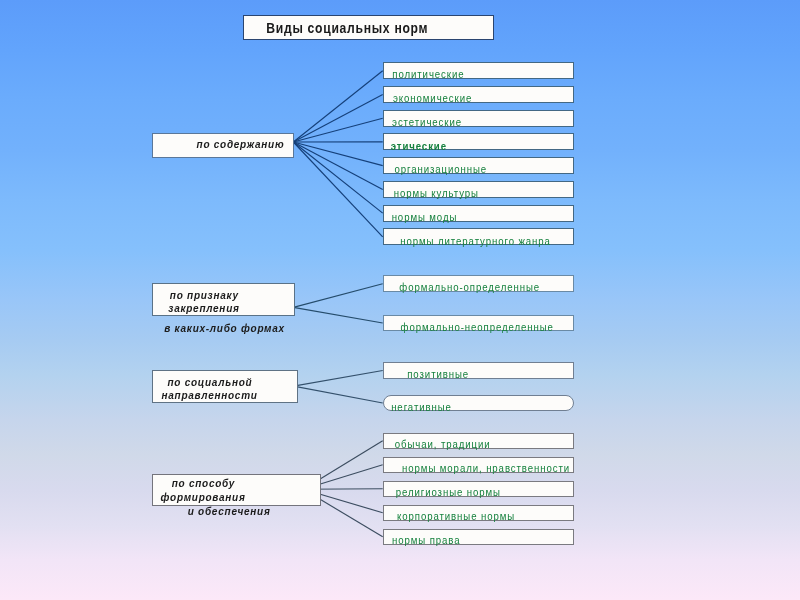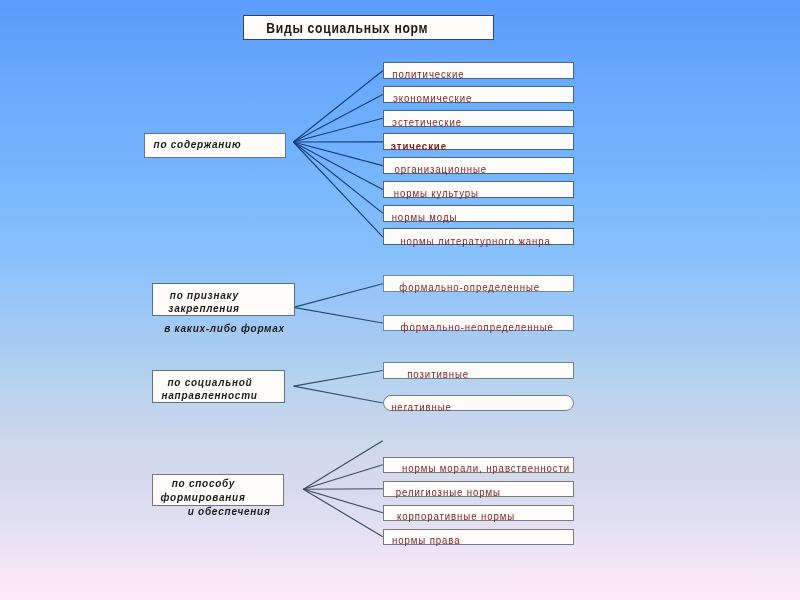--- a/index.html
+++ b/index.html
@@ -33,21 +33,21 @@
   .title-text{font-size:15.4px;font-weight:bold;letter-spacing:0.9px;
     white-space:nowrap;transform:scaleX(0.79);transform-origin:center;
     text-indent:0.9px;}
 
   .cat-box{border:1px solid #5a7799;color:#1c1c1c;overflow:visible;}
   .cat-text{font-size:11.8px;font-weight:bold;font-style:italic;
     letter-spacing:0.85px;line-height:13.1px;white-space:pre-line;
     transform:scaleX(0.85);transform-origin:center;text-indent:0.85px;
     position:relative;}
 
-  .leaf-box{border:1px solid #436884;color:#7f1d1d;
+  .leaf-box{border:1px solid #436884;color:#15803d;
     padding-top:6.9px;line-height:11.5px;}
   .leaf-text{font-size:11.6px;letter-spacing:1.1px;white-space:nowrap;
     transform:scaleX(0.83);transform-origin:center;text-indent:1px;}
 
   .cat-overflow{position:absolute;text-align:center;color:#1c1c1c;
     font-size:11.8px;font-weight:bold;font-style:italic;line-height:13.1px;
     letter-spacing:0.85px;white-space:nowrap;
     transform:scaleX(0.85);transform-origin:center;text-indent:0.85px;}
 </style>
 </head>
@@ -69,21 +69,21 @@
       <line x1="293.6" y1="386.1" x2="382.7" y2="403.05" stroke="#33506b" stroke-width="1.15"></line>
       <line x1="303.4" y1="489.3" x2="382.7" y2="440.75" stroke="#3c4d60" stroke-width="1.15"></line>
       <line x1="303.4" y1="489.3" x2="382.7" y2="464.75" stroke="#3c4d60" stroke-width="1.15"></line>
       <line x1="303.4" y1="489.3" x2="382.7" y2="488.75" stroke="#3c4d60" stroke-width="1.15"></line>
       <line x1="303.4" y1="489.3" x2="382.7" y2="512.75" stroke="#3c4d60" stroke-width="1.15"></line>
       <line x1="303.4" y1="489.3" x2="382.7" y2="536.75" stroke="#3c4d60" stroke-width="1.15"></line>
     </svg>
 <div class="node title-box" style="left: 242.8px; top: 14.8px; width: 251.4px; height: 25px;">
       <span class="title-text">Виды социальных норм</span>
     </div>
-    <div class="node cat-box" style="left: 144px; top: 133.4px; width: 141.6px; height: 24.6px; border-color: rgb(90, 119, 153);">
+    <div class="node cat-box" style="left: 152px; top: 133.4px; width: 141.6px; height: 24.6px; border-color: rgb(90, 119, 153); padding-left: 35px;">
       <span class="cat-text" style="top: -1.2px;">по содержанию</span>
     </div>
     <div class="node leaf-box" style="left: 382.7px; top: 62.3px; width: 191.5px; height: 16.9px; border-color: rgb(67, 104, 132);">
       <span class="leaf-text">политические</span>
     </div>
     <div class="node leaf-box" style="left: 382.7px; top: 86.03px; width: 191.5px; height: 16.9px; border-color: rgb(67, 104, 132);">
       <span class="leaf-text">экономические</span>
     </div>
     <div class="node leaf-box" style="left: 382.7px; top: 109.76px; width: 191.5px; height: 16.9px; border-color: rgb(67, 104, 132);">
       <span class="leaf-text">эстетические</span>
@@ -107,35 +107,38 @@
       <span class="cat-text" style="top: 2.1px;">по признаку
 закрепления</span>
     </div>
     <div class="cat-overflow" style="left: 153.2px; top: 321.7px; width: 141.4px;">в каких-либо формах</div>
     <div class="node leaf-box" style="left: 382.7px; top: 314.6px; width: 191.5px; height: 16.9px; border-color: rgb(106, 138, 165);">
       <span class="leaf-text">формально-неопределенные</span>
     </div>
     <div class="node leaf-box" style="left: 382.7px; top: 275.3px; width: 191.5px; height: 16.9px; border-color: rgb(106, 138, 165);">
       <span class="leaf-text">формально-определенные</span>
     </div>
-    <div class="node cat-box" style="left: 152px; top: 370.4px; width: 133px; height: 32.2px; border-color: rgb(95, 114, 132);">
+    <div class="node cat-box" style="left: 152px; top: 370.4px; width: 146px; height: 32.2px; border-color: rgb(95, 114, 132);">
       <span class="cat-text" style="top: 2.2px;">по социальной
 направленности</span>
     </div>
     <div class="node leaf-box" style="left: 382.7px; top: 362.2px; width: 191.5px; height: 16.7px; border-color: rgb(112, 127, 146); padding-left: 16px;">
       <span class="leaf-text">позитивные</span>
     </div>
     <div class="node leaf-box" style="left: 382.7px; top: 394.7px; width: 191.5px; height: 16.7px; border-color: rgb(112, 127, 146); border-radius: 8px;">
       <span class="leaf-text">негативные</span>
     </div>
-    <div class="node cat-box" style="left: 152px; top: 473.6px; width: 132px; height: 32.2px; border-color: rgb(116, 116, 124);">
+    <div class="node cat-box" style="left: 152px; top: 473.6px; width: 169px; height: 32.2px; border-color: rgb(116, 116, 124);">
       <span class="cat-text" style="top: 0.9px;">по способу
 формирования</span>
     </div>
     <div class="cat-overflow" style="left: 153.2px; top: 504.6px; width: 151.6px;">и обеспечения</div>
+    <div class="node leaf-box" style="left: 382.7px; top: 432.5px; width: 191.5px; height: 16.5px; border-color: rgb(122, 122, 128);">
+      <span class="leaf-text">обычаи, традиции</span>
+    </div>
     <div class="node leaf-box" style="left: 382.7px; top: 456.5px; width: 191.5px; height: 16.5px; border-color: rgb(122, 122, 128);">
       <span class="leaf-text">нормы морали, нравственности</span>
     </div>
     <div class="node leaf-box" style="left: 382.7px; top: 480.5px; width: 191.5px; height: 16.5px; border-color: rgb(122, 122, 128);">
       <span class="leaf-text">религиозные нормы</span>
     </div>
     <div class="node leaf-box" style="left: 382.7px; top: 504.5px; width: 191.5px; height: 16.5px; border-color: rgb(122, 122, 128);">
       <span class="leaf-text">корпоративные нормы</span>
     </div>
     <div class="node leaf-box" style="left: 382.7px; top: 528.5px; width: 191.5px; height: 16.5px; border-color: rgb(122, 122, 128);">

